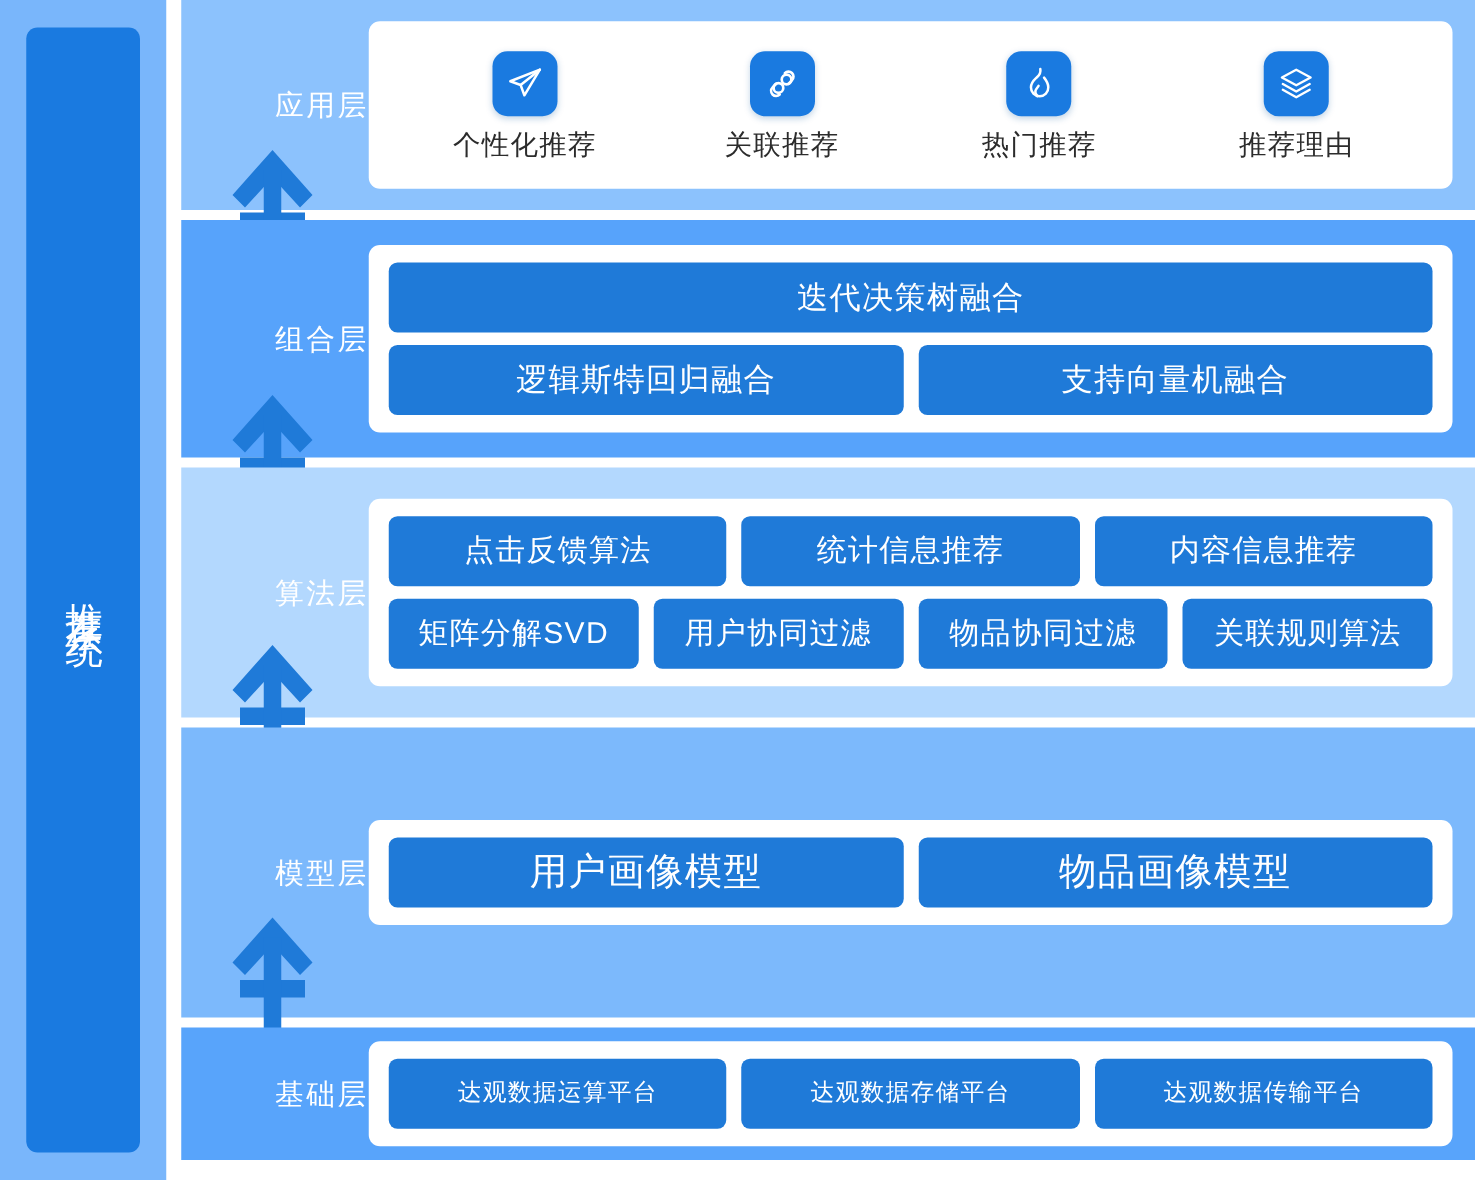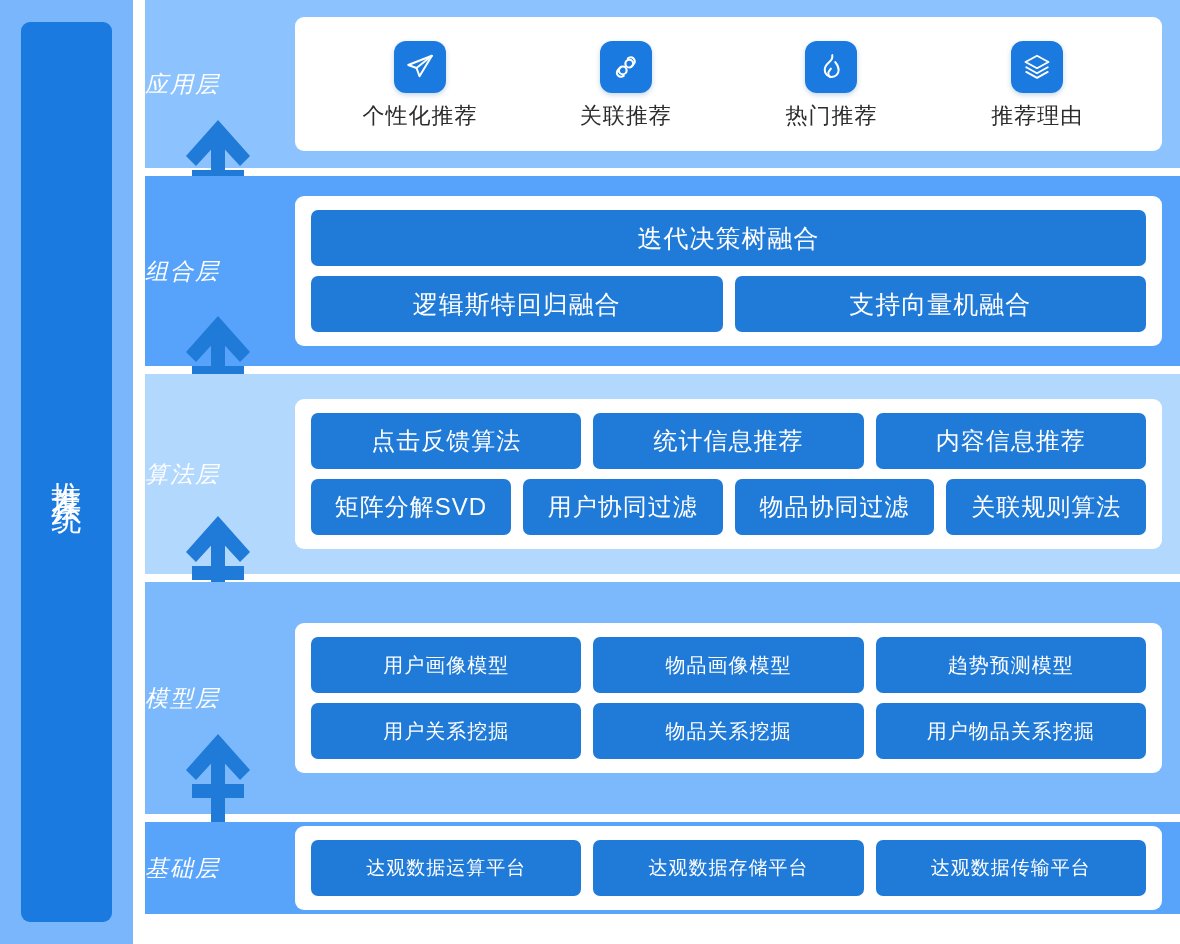--- a/index.html
+++ b/index.html
@@ -57,31 +57,30 @@
     position: absolute;
     left: 145px;
     width: 1035px;
     display: flex;
     align-items: center;
   }
   .band-app    { top: 0px;   height: 168px; background: #8cc2fd; }
   .band-comb   { top: 176px; height: 190px; background: #57a3fb; }
   .band-algo   { top: 374px; height: 200px; background: #b3d8fe; }
   .band-model  { top: 582px; height: 232px; background: #7cb9fc; }
-  .band-base   { top: 822px; height: 92px; background: #58a4fb; }
+  .band-base   { top: 822px; height: 106px; background: #58a4fb; }
 
   .band-label {
     flex: 0 0 150px;
-    text-align: left;
+    text-align: right;
     color: #ffffff;
     font-size: 23px;
     letter-spacing: 2px;
     white-space: nowrap;
     font-weight: 400;
-    font-style: italic;
   }
 
   .band-body {
     flex: 1 1 auto;
     padding-right: 18px;
   }
 
   .white-card {
     background: #ffffff;
     border-radius: 9px;
@@ -129,21 +128,21 @@
     background: #1f7ad8;
     color: #ffffff;
     border-radius: 7px;
     text-align: center;
     white-space: nowrap;
     letter-spacing: 1px;
   }
 
   .pill-comb  { height: 56px; line-height: 56px; font-size: 25px; }
   .pill-algo  { height: 56px; line-height: 56px; font-size: 24px; }
-  .pill-model { height: 56px; line-height: 56px; font-size: 20px; }
+  .pill-model { height: 56px; line-height: 56px; font-size: 30px; }
   .pill-base  { height: 56px; line-height: 56px; font-size: 19px; }
 
   
   .arrow {
     position: absolute;
     left: 182px;
     width: 72px;
     pointer-events: none;
   }
   .arrow svg { display: block; overflow: visible; }
@@ -284,26 +283,20 @@
   </div>
 
   <div class="band band-model">
     <div class="band-label">模型层</div>
     <div class="band-body">
       <div class="white-card">
         <div class="pill-grid">
           <div class="pill-row">
             <div class="pill pill-model">用户画像模型</div>
             <div class="pill pill-model">物品画像模型</div>
-            <div class="pill pill-model">趋势预测模型</div>
-          </div>
-          <div class="pill-row">
-            <div class="pill pill-model">用户关系挖掘</div>
-            <div class="pill pill-model">物品关系挖掘</div>
-            <div class="pill pill-model">用户物品关系挖掘</div>
           </div>
         </div>
       </div>
     </div>
   </div>
 
   <div class="arrow" style="top:730px">
     <svg width="72" height="112" viewBox="0 0 72 112">
       <path d="M36 4 L68 40 L58 50 L36 26 L14 50 L4 40 Z" fill="#1f7ad8"></path>
       <rect x="10" y="54" width="52" height="14" fill="#1f7ad8"></rect>

